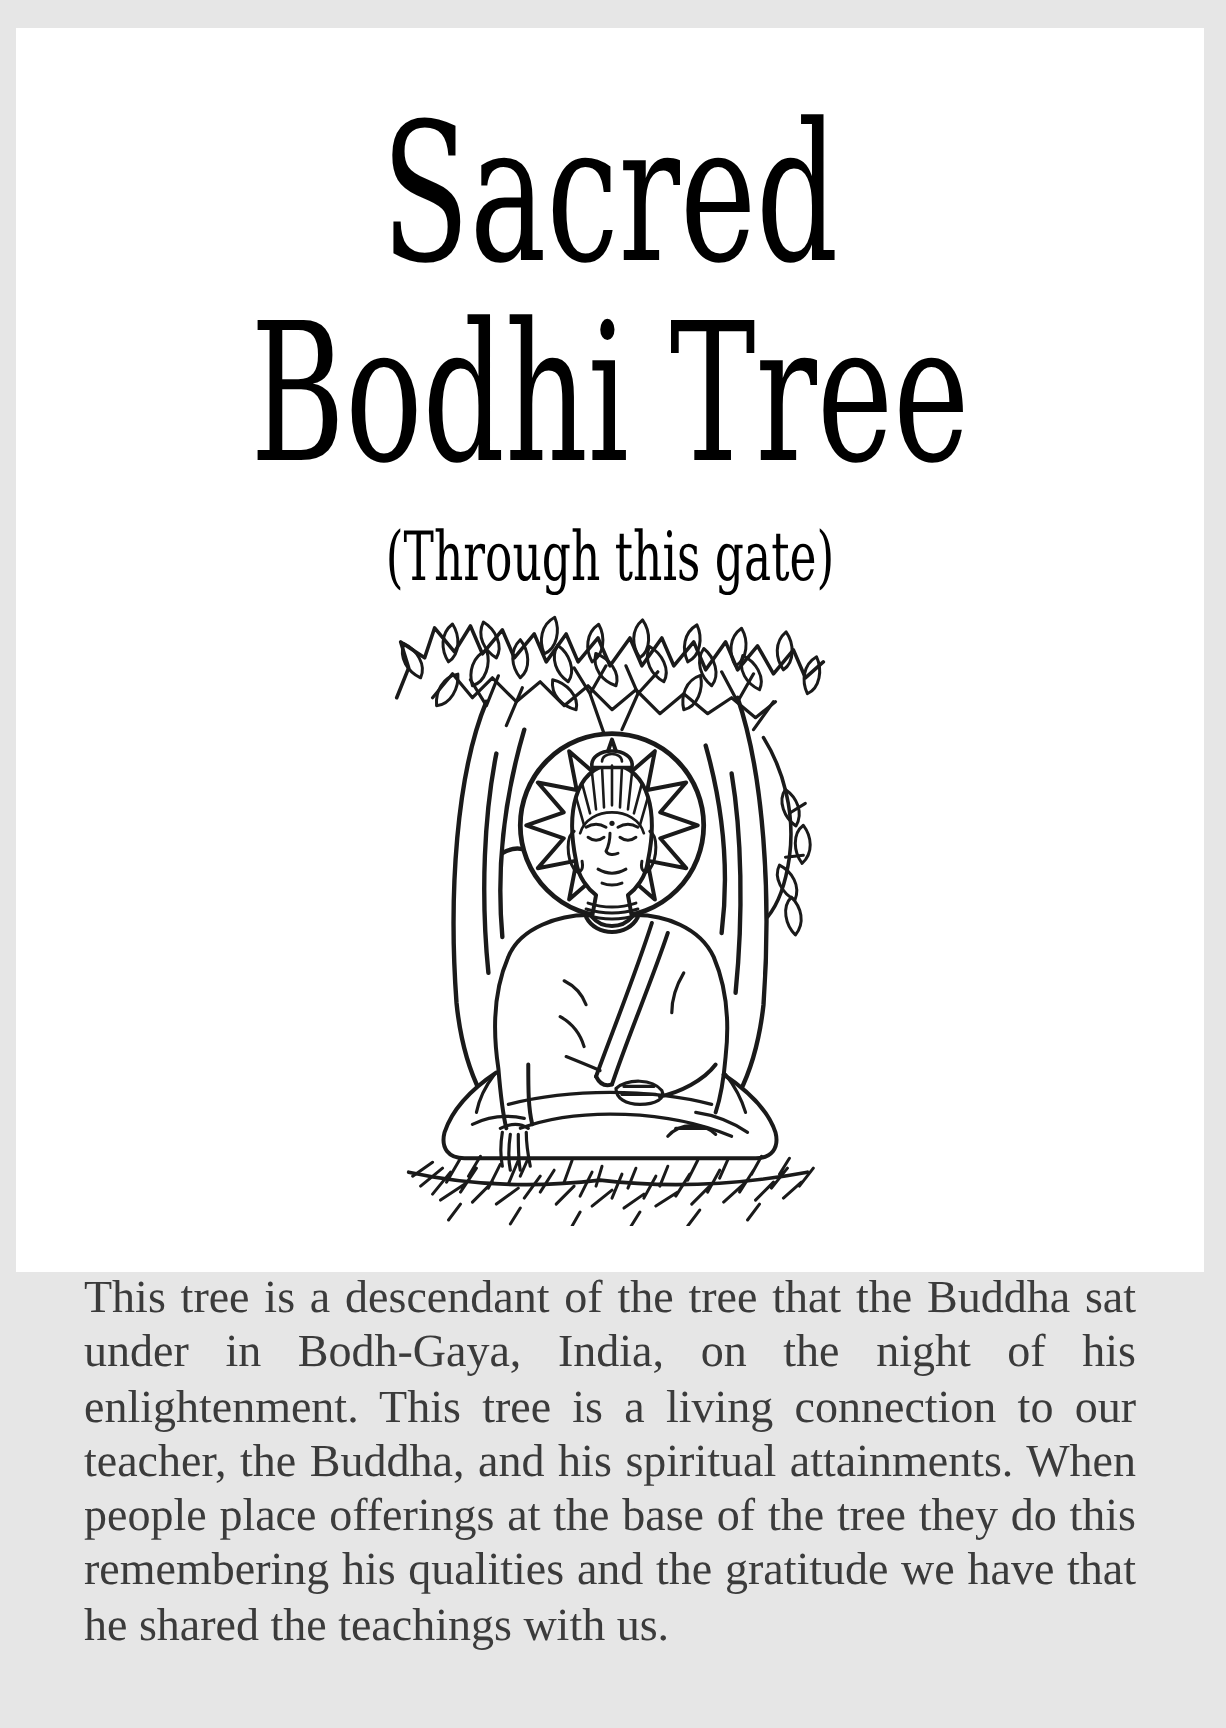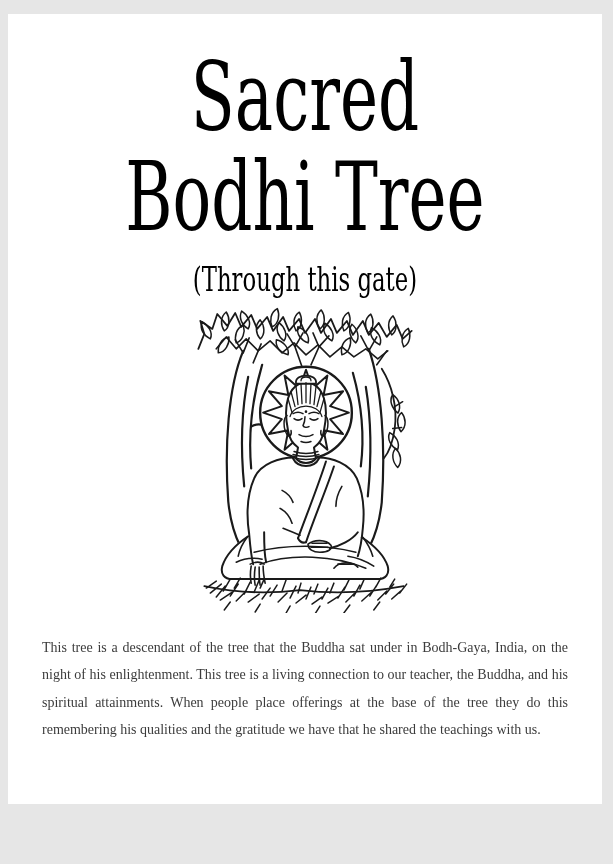--- a/index.html
+++ b/index.html
@@ -13,21 +13,21 @@
   html,body{width:613px;height:864px;}
   body{
     background:var(--canvas-bg);
     font-family:"Liberation Serif", serif;
     position:relative;
     overflow:hidden;
   }
   .page{
     position:absolute;
     left:8px; top:14px;
-    width:594px; height:790px;
+    width:594px; height:622px;
     background:var(--page-bg);
   }
   .title-block{ margin-top:33px; }
   .title-line{
     text-align:center;
     font-family:"DejaVu Serif", serif;
     font-size:96px;
     line-height:100px;
     color:var(--title-color);
     transform:scaleX(0.67);
@@ -46,21 +46,21 @@
     white-space:nowrap;
   }
   .illustration{
     margin-top:8px;
     text-align:center;
   }
   .illustration svg{ display:inline-block; }
   .body-text{
     margin:17px 34px 0 34px;
     font-family:"Liberation Serif", serif;
-    font-size:14px;
+    font-size:23px;
     line-height:27.3px;
     color:var(--body-color);
     text-align:justify;
   }
 </style>
 </head>
 <body>
 
 <div class="page">
 

